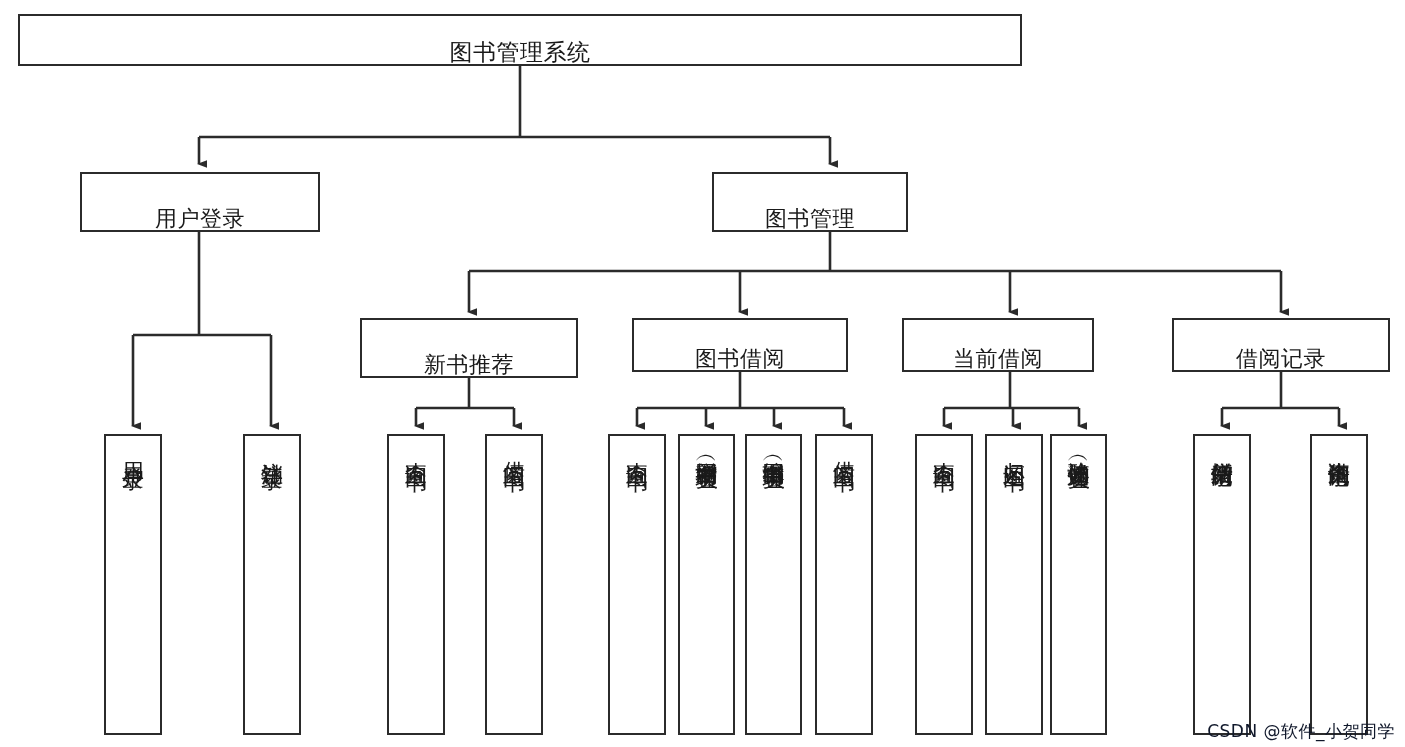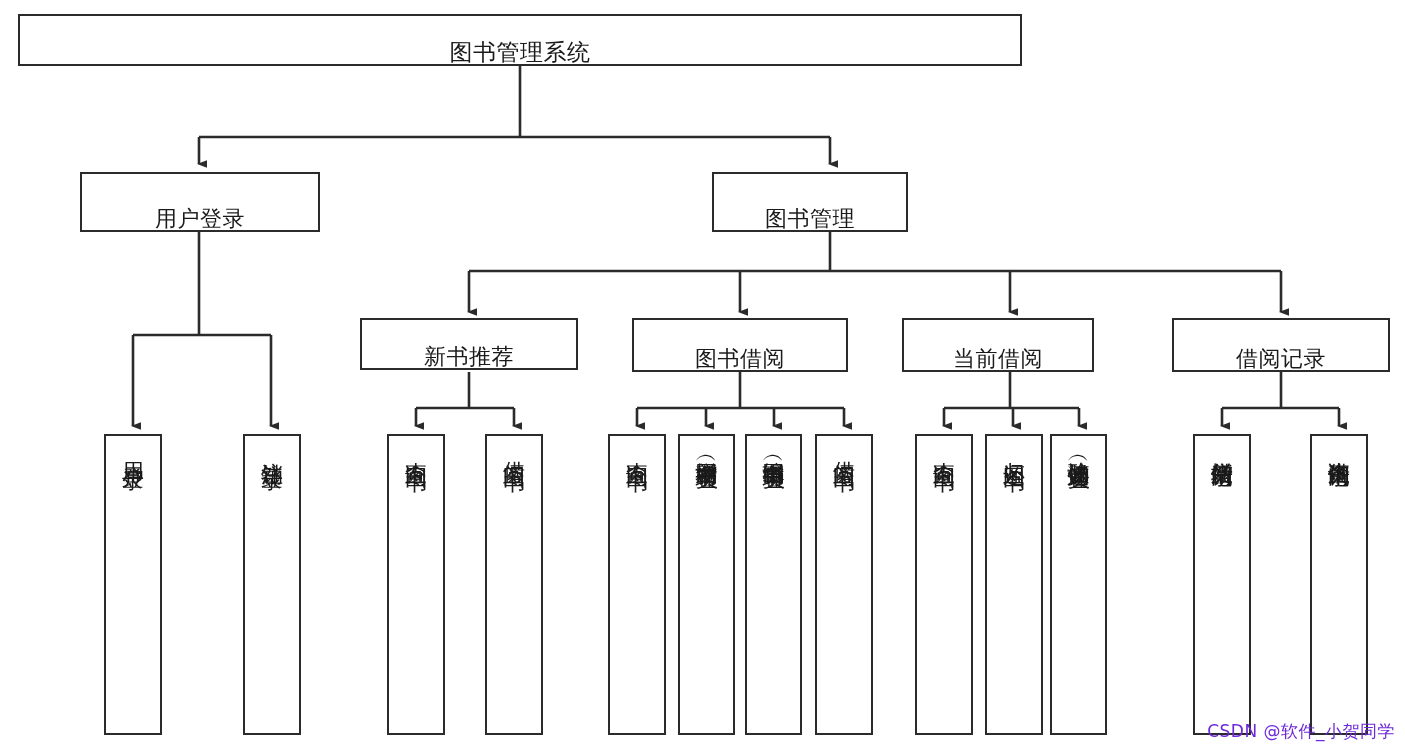--- a/index.html
+++ b/index.html
@@ -65,21 +65,21 @@
     white-space: nowrap;
   }
   .node.vert.long .node-label {
     letter-spacing: 1px;
   }
   .watermark {
     position: absolute;
     right: 10px;
     bottom: 4px;
     font-size: 17px;
-    color: #6d28d9;
+    color: #0f172a;
     white-space: nowrap;
     letter-spacing: 0.5px;
   }
 </style>
 </head>
 <body>
 
 <div id="diagram-root">
 
   <svg class="connector-layer" viewBox="0 0 1405 747">
@@ -137,21 +137,21 @@
   </div>
 
   <div class="node horiz" style="left:80px; top:172px; width:240px; height:60px;">
     <span class="node-label">用户登录</span>
   </div>
 
   <div class="node horiz" style="left:712px; top:172px; width:196px; height:60px;">
     <span class="node-label">图书管理</span>
   </div>
 
-  <div class="node horiz" style="left:360px; top:318px; width:218px; height:52px;">
+  <div class="node horiz" style="left:360px; top:318px; width:218px; height:60px;">
     <span class="node-label">新书推荐</span>
   </div>
 
   <div class="node horiz" style="left:632px; top:318px; width:216px; height:54px;">
     <span class="node-label">图书借阅</span>
   </div>
 
   <div class="node horiz" style="left:902px; top:318px; width:192px; height:54px;">
     <span class="node-label">当前借阅</span>
   </div>

